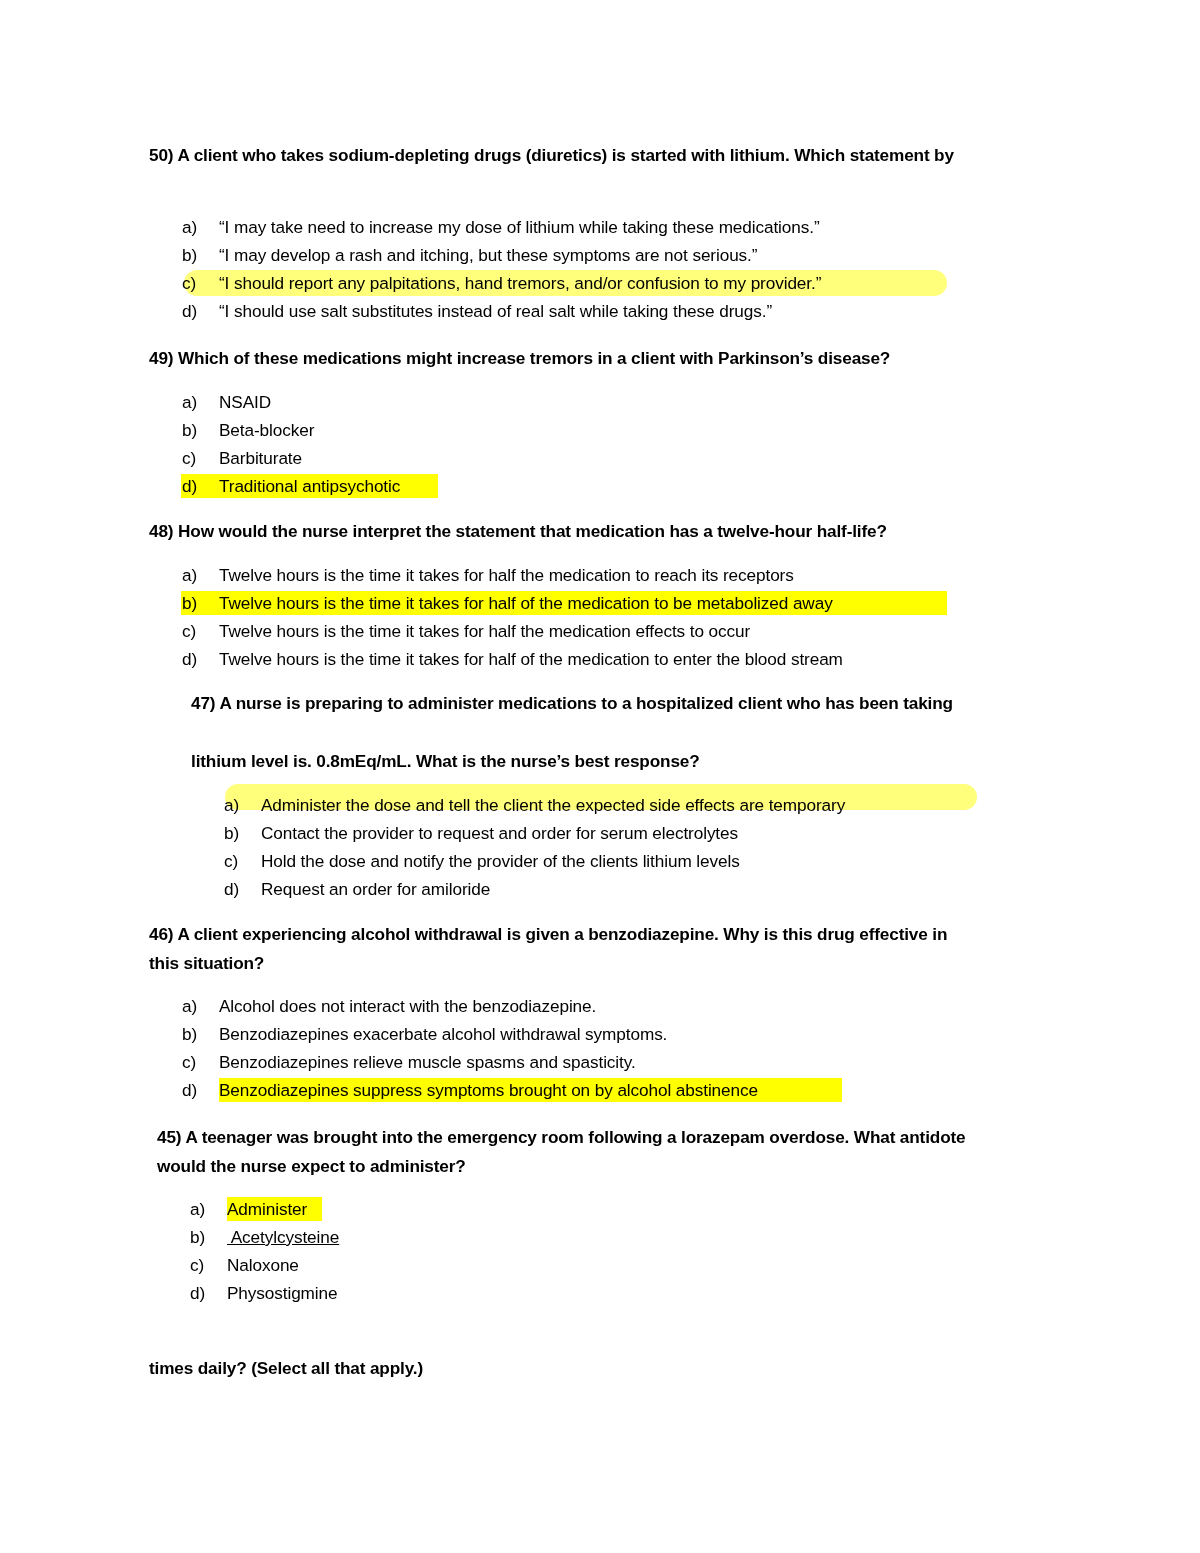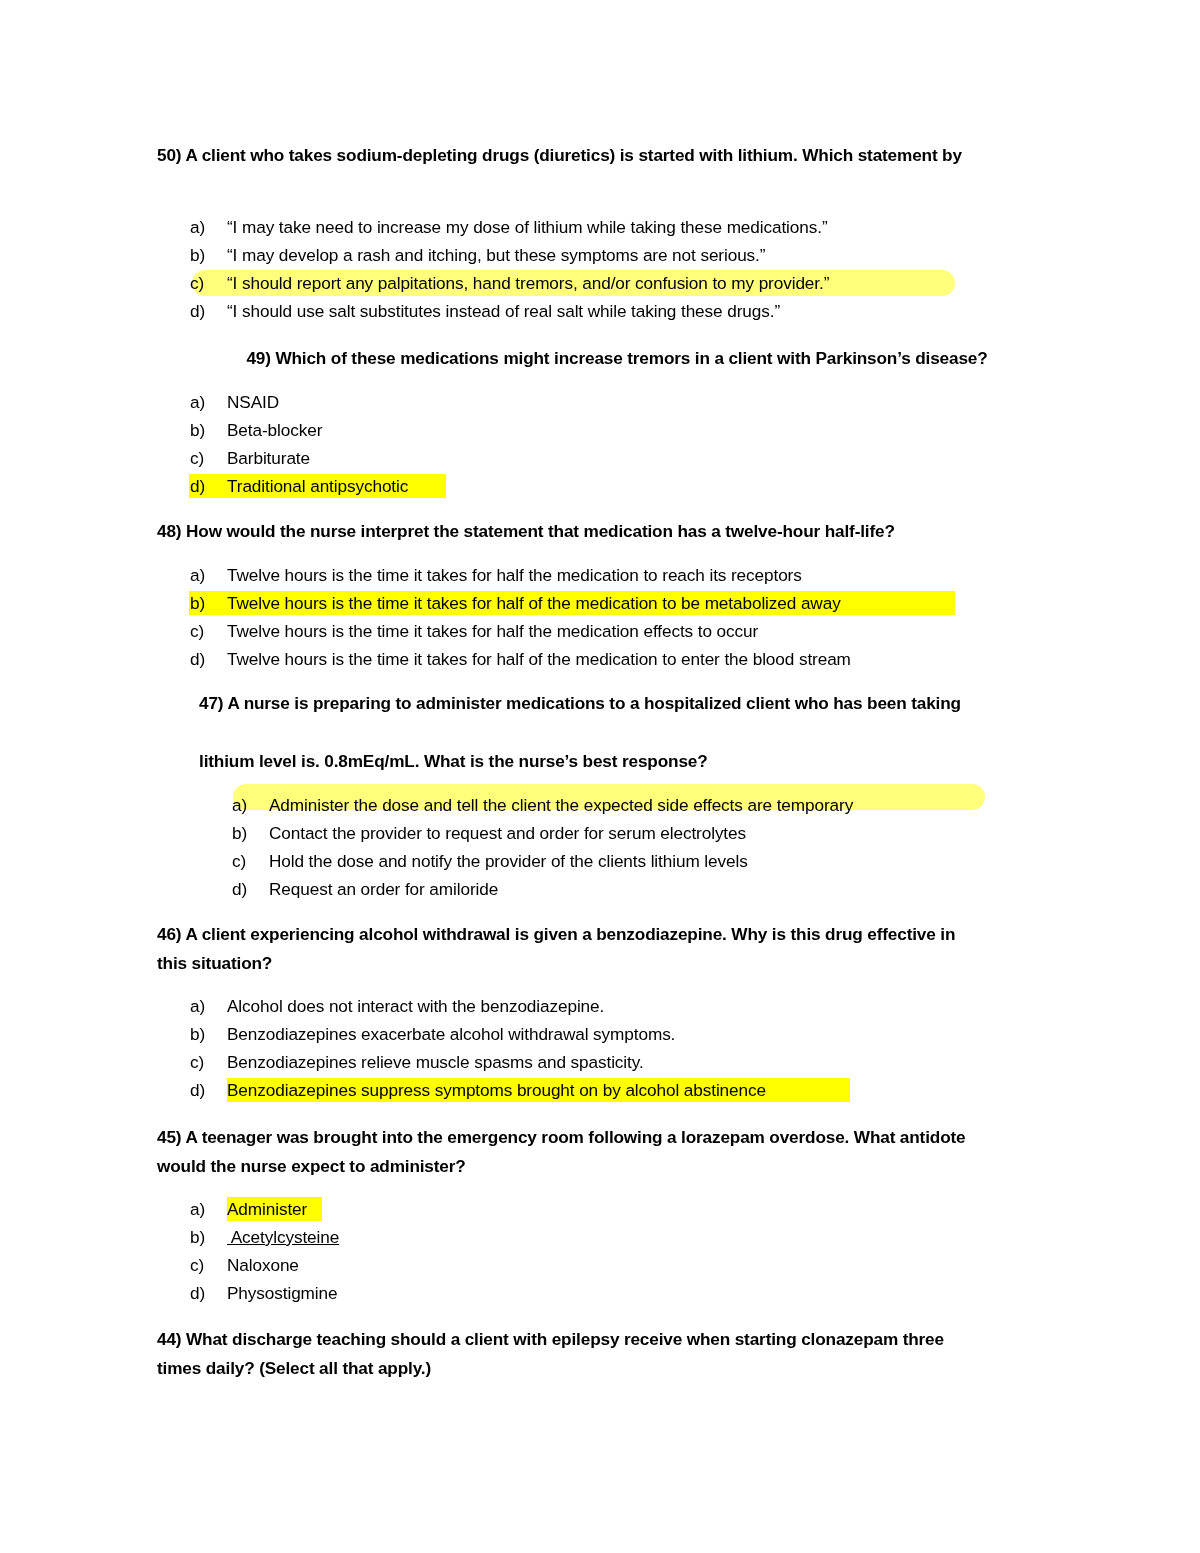--- a/index.html
+++ b/index.html
@@ -16,21 +16,21 @@
       color: #000000;
     }
     .page {
       position: absolute;
       left: 141px;
       top: 141px;
       width: 920px;
     }
     .question {
       position: absolute;
-      left: 16px;
+      left: 8px;
       width: 920px;
     }
     .q-text {
       font-weight: bold;
       font-size: 17.2px;
       line-height: 29px;
       letter-spacing: -0.15px;
       margin: 0;
     }
     .options {
@@ -93,21 +93,21 @@
         <span class="opt-letter">c)</span>
         <span class="opt-text">“I should report any palpitations, hand tremors, and/or confusion to my provider.”</span>
       </li>
       <li class="option">
         <span class="opt-letter">d)</span>
         <span class="opt-text">“I should use salt substitutes instead of real salt while taking these drugs.”</span>
       </li>
     </ul>
   </section>
 
-  <section class="question" style="top:203px;text-align:center;">
+  <section class="question" style="top:203px;">
     <p class="q-text">
       <span>49) Which of these medications might increase tremors in a client with Parkinson’s disease?</span>
     </p>
     <ul class="options" style="position:absolute; top:44px; left:0; width:920px;">
       <li class="option">
         <span class="opt-letter">a)</span>
         <span class="opt-text">NSAID</span>
       </li>
       <li class="option">
         <span class="opt-letter">b)</span>
@@ -196,21 +196,21 @@
         <span class="opt-text">Benzodiazepines relieve muscle spasms and spasticity.</span>
       </li>
       <li class="option">
         <div class="hl-box" style="left:70px; width:623px;"></div>
         <span class="opt-letter">d)</span>
         <span class="opt-text">Benzodiazepines suppress symptoms brought on by alcohol abstinence</span>
       </li>
     </ul>
   </section>
 
-  <section class="question" style="top:982px;">
+  <section class="question" style="top:982px;margin-left:8px;">
     <p class="q-text">
       <span>45) A teenager was brought into the emergency room following a lorazepam overdose. What antidote</span><br>
       <span>would the nurse expect to administer?</span>
     </p>
     <ul class="options" style="position:absolute; top:72px; left:0; width:920px;">
       <li class="option">
         <div class="hl-box" style="left:70px; width:95px;"></div>
         <span class="opt-letter">a)</span>
         <span class="opt-text">Administer</span>
       </li>
@@ -224,18 +224,18 @@
       </li>
       <li class="option">
         <span class="opt-letter">d)</span>
         <span class="opt-text">Physostigmine</span>
       </li>
     </ul>
   </section>
 
   <section class="question" style="top:1184px;">
     <p class="q-text">
-      <span>44) What discharge teaching should a client with epilepsy receive when starting clonazepam three</span><br>
+      <br>
       <span>times daily? (Select all that apply.)</span>
     </p>
   </section>
 
 </div>
 
 </body></html>

